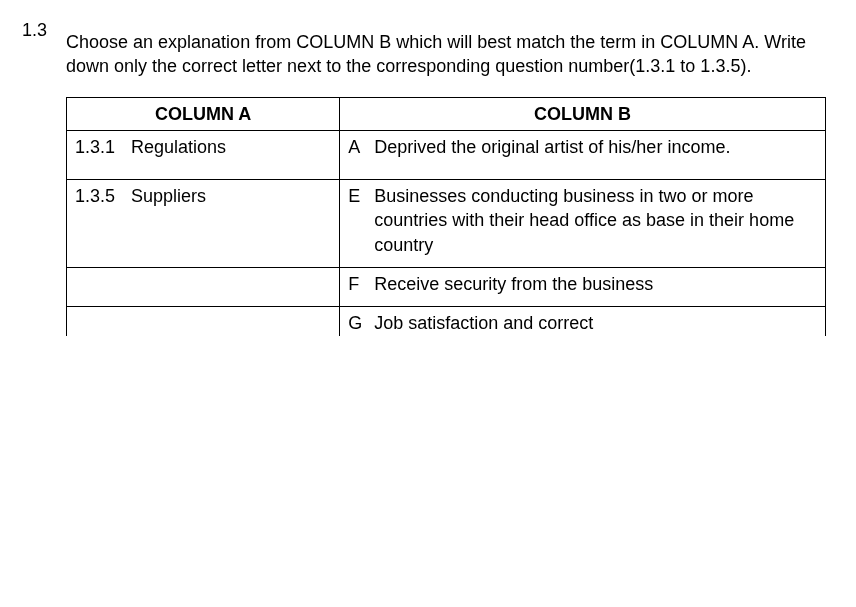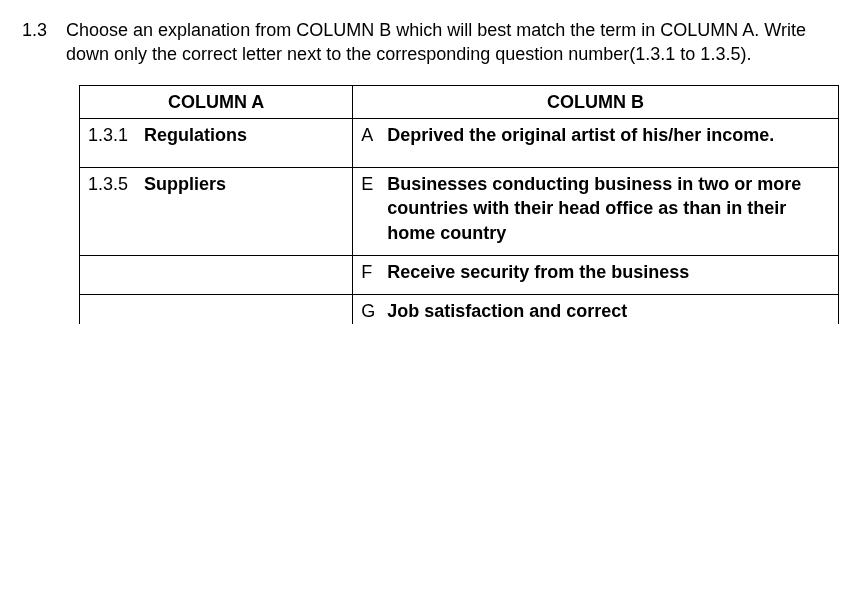--- a/index.html
+++ b/index.html
@@ -22,26 +22,26 @@
     }
     .qnum {
       flex: 0 0 44px;
       font-size: 18px;
     }
     .qbody {
       flex: 1;
     }
     .instruction {
       margin-bottom: 18px;
+      margin-top: 12px;
     }
     table {
       border-collapse: collapse;
       width: 100%;
       table-layout: fixed;
-      margin-left: 13px;
     }
     col.col-a { width: 36%; }
     col.col-b { width: 64%; }
     th, td {
       border: 1px solid #000;
       vertical-align: top;
       text-align: left;
       padding: 4px 6px 4px 8px;
       font-size: 18px;
     }
@@ -55,21 +55,20 @@
       gap: 10px;
     }
     .item-num {
       flex: 0 0 46px;
     }
     .item-num-b {
       flex: 0 0 16px;
     }
     .item-text {
       flex: 1;
-      font-weight: bold;
     }
     .row-tall td {
       padding-bottom: 20px;
     }
     .row-med td {
       padding-bottom: 10px;
     }
     
     .row-cut td {
       border-bottom: none;
@@ -115,21 +114,21 @@
         <tr class="row-med">
           <td>
             <div class="cell-inner">
               <span class="item-num">1.3.5</span>
               <span class="item-text">Suppliers</span>
             </div>
           </td>
           <td>
             <div class="cell-inner">
               <span class="item-num-b">E</span>
-              <span class="item-text">Businesses conducting business in two or more countries with their head office as than in their home country</span>
+              <span class="item-text">Businesses conducting business in two or more countries with their head office as base in their home country</span>
             </div>
           </td>
         </tr>
         <tr class="row-med">
           <td></td>
           <td>
             <div class="cell-inner">
               <span class="item-num-b">F</span>
               <span class="item-text">Receive security from the business</span>
             </div>

